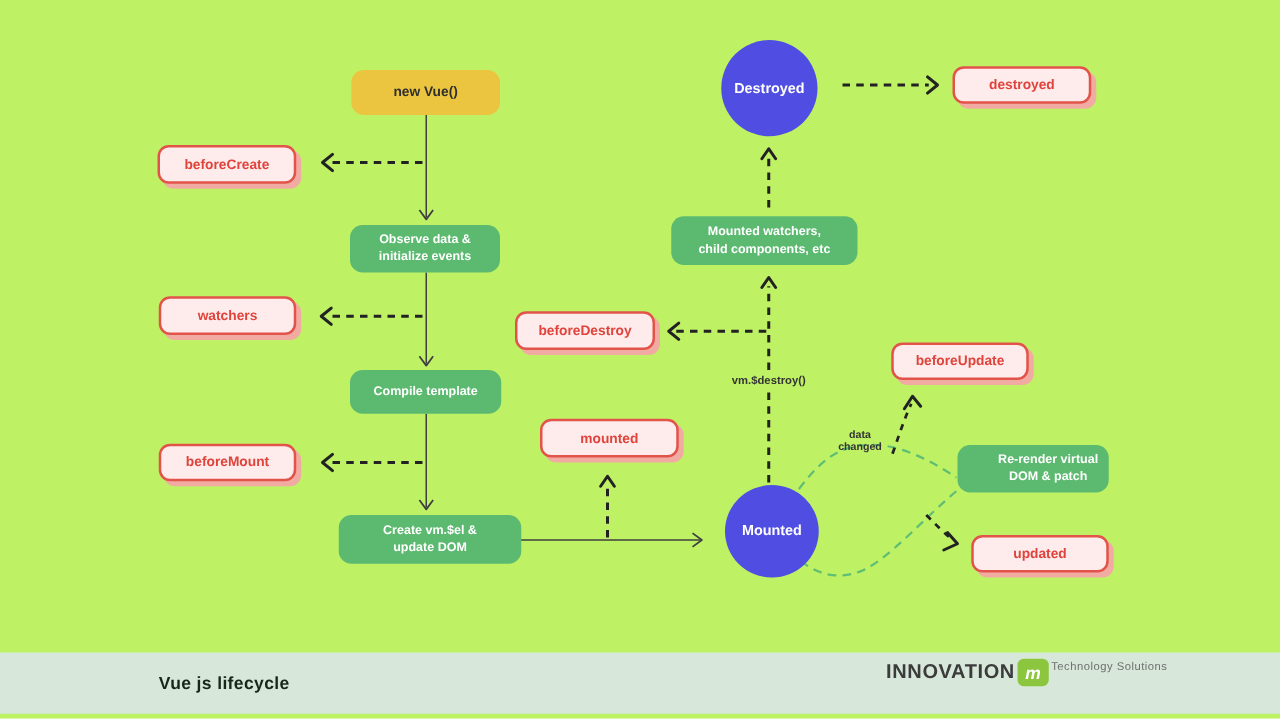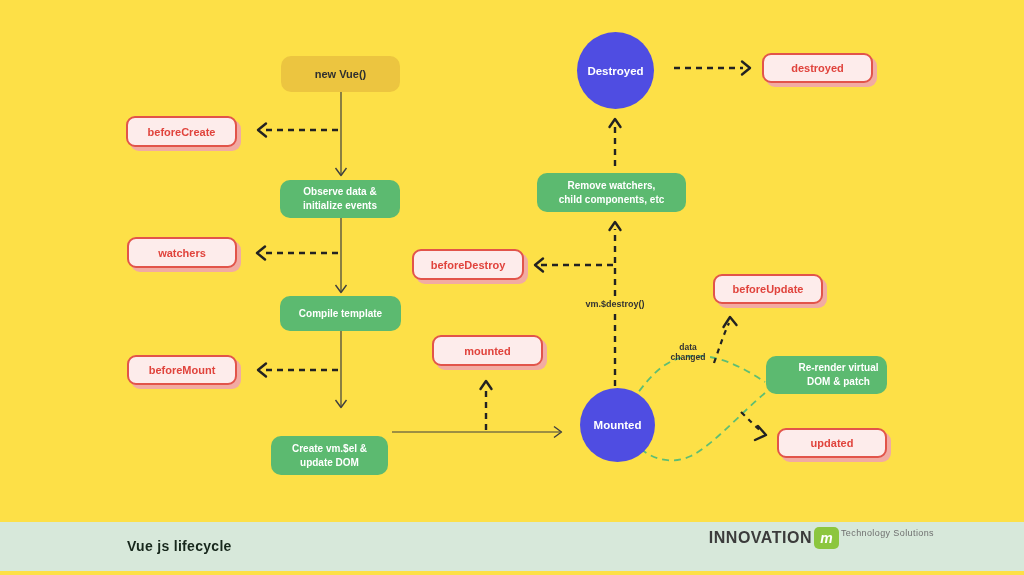--- a/index.html
+++ b/index.html
@@ -1,17 +1,17 @@
 <!DOCTYPE html>
 <html><head>
 <meta charset="utf-8">
 <style>
   html,body{margin:0;padding:0;background:#fff;}
   #stage{
-    position:relative;width:1024px;height:575px;background:#fde047;
+    position:relative;width:1024px;height:575px;background:#bef264;
     font-family:"Liberation Sans", sans-serif;overflow:hidden;
   }
   #connectors{position:absolute;left:0;top:0;z-index:1;}
   .node{position:absolute;z-index:2;display:flex;flex-direction:column;
         align-items:center;justify-content:center;text-align:center;box-sizing:border-box;}
   .yellow-box{background:#ecc540;border-radius:10px;color:#2f2f2f;
               font-size:11px;font-weight:bold;}
   .green-box{background:#5cba70;border-radius:10px;color:#ffffff;
              font-size:10px;font-weight:bold;line-height:1.4;}
   .pink-box{background:#fdeceb;border:2px solid #e2544a;border-radius:9px;
@@ -132,39 +132,39 @@
   </div>
 
   <div class="node green-box" style="left:280px;top:296px;width:121px;height:35px;">
     <span>Compile template</span>
   </div>
 
   <div class="node pink-box" style="left:127px;top:355px;width:110px;height:30px;">
     <span>beforeMount</span>
   </div>
 
-  <div class="node green-box" style="left:271px;top:436px;width:117px;height:39px;">
+  <div class="node green-box" style="left:271px;top:412px;width:146px;height:39px;">
     <span>Create vm.$el &amp;</span>
     <span>update DOM</span>
   </div>
 
   <div class="node pink-box" style="left:432px;top:335px;width:111px;height:31px;">
     <span>mounted</span>
   </div>
 
   <div class="node blue-circle" style="left:580px;top:388px;width:75px;height:74px;">
     <span>Mounted</span>
   </div>
 
   <div class="node pink-box" style="left:412px;top:249px;width:112px;height:31px;">
     <span>beforeDestroy</span>
   </div>
 
   <div class="node green-box" style="left:537px;top:173px;width:149px;height:39px;">
-    <span>Remove watchers,</span>
+    <span>Mounted watchers,</span>
     <span>child components, etc</span>
   </div>
 
   <div class="node blue-circle" style="left:577px;top:32px;width:77px;height:77px;">
     <span>Destroyed</span>
   </div>
 
   <div class="node pink-box" style="left:762px;top:53px;width:111px;height:30px;">
     <span>destroyed</span>
   </div>

